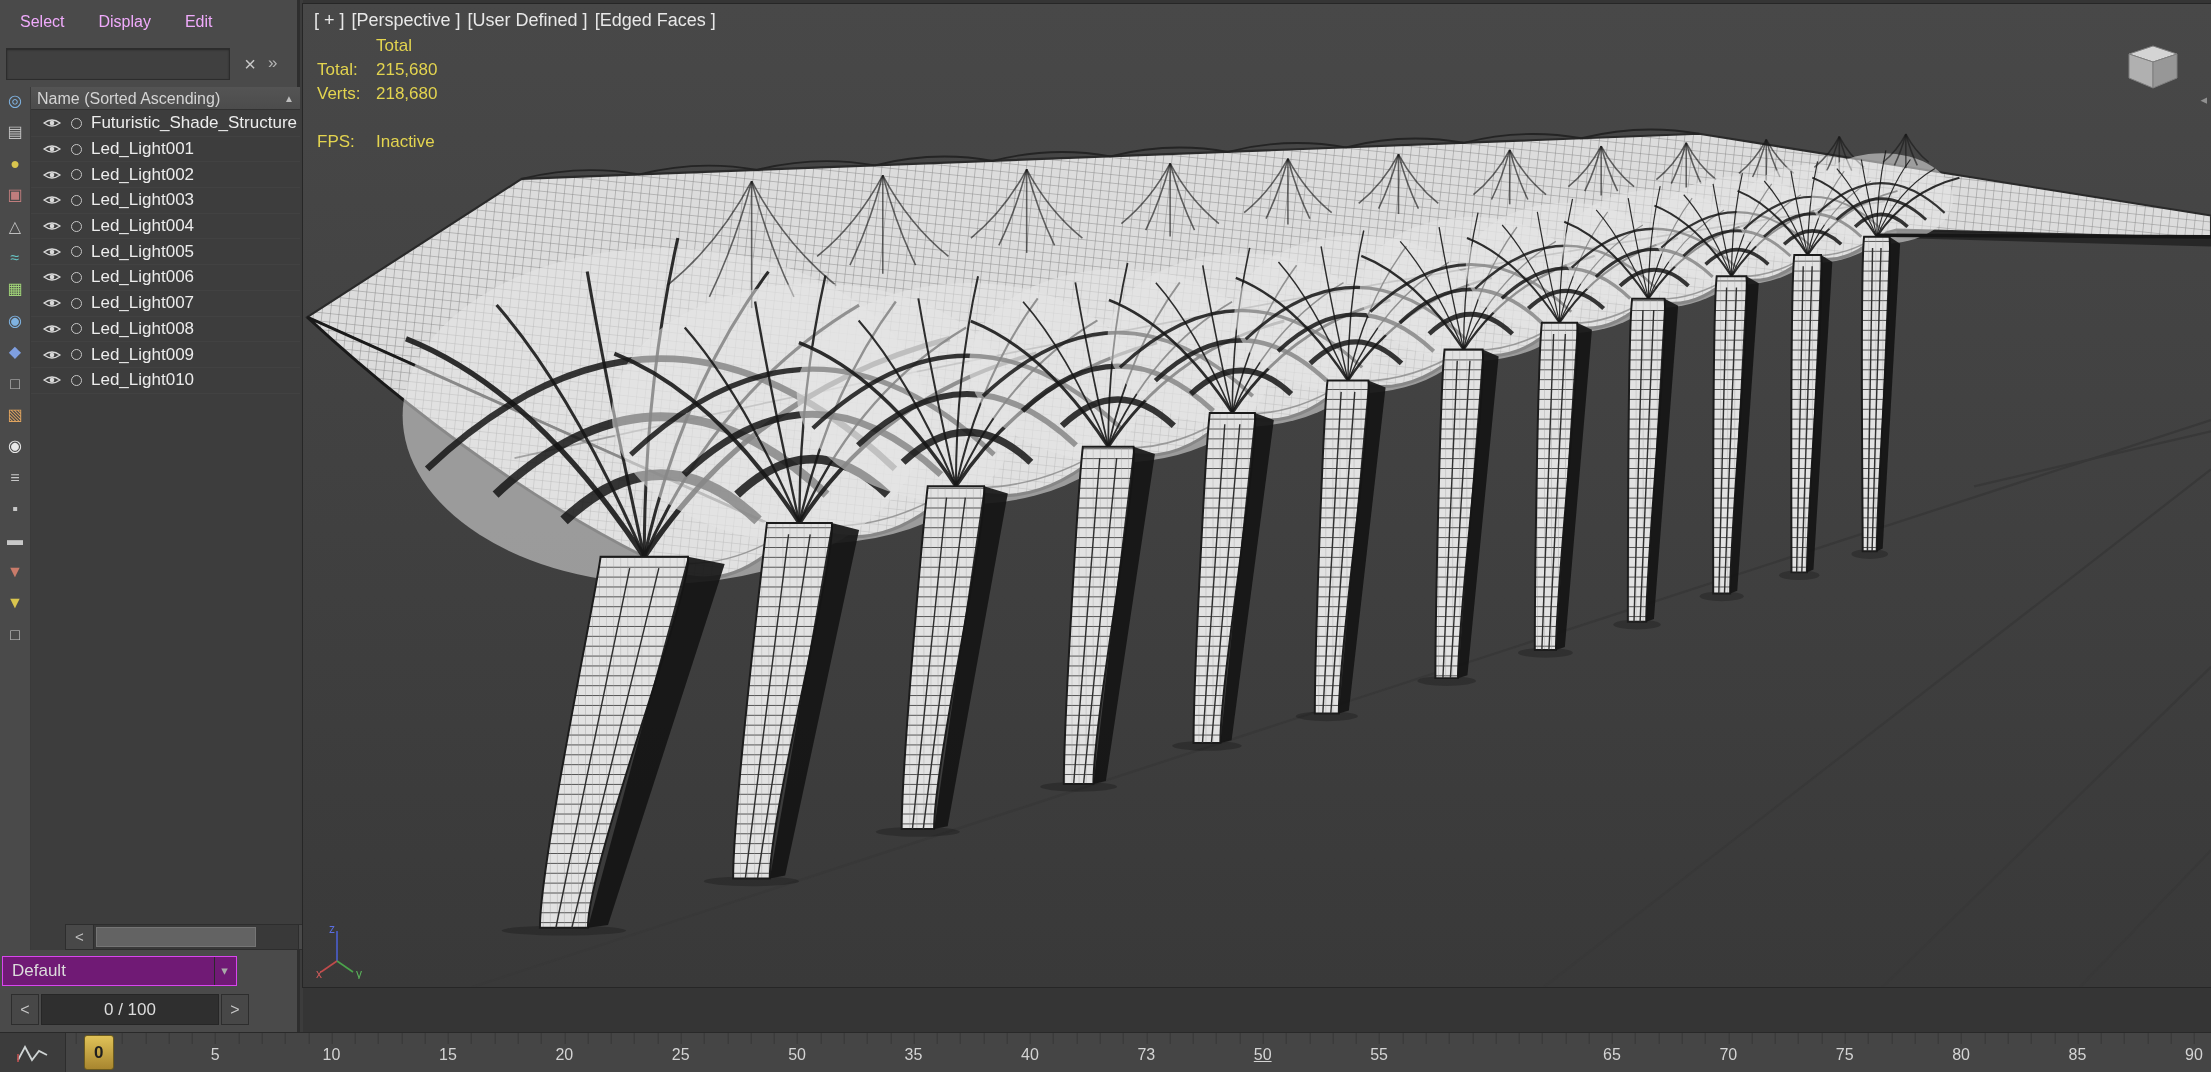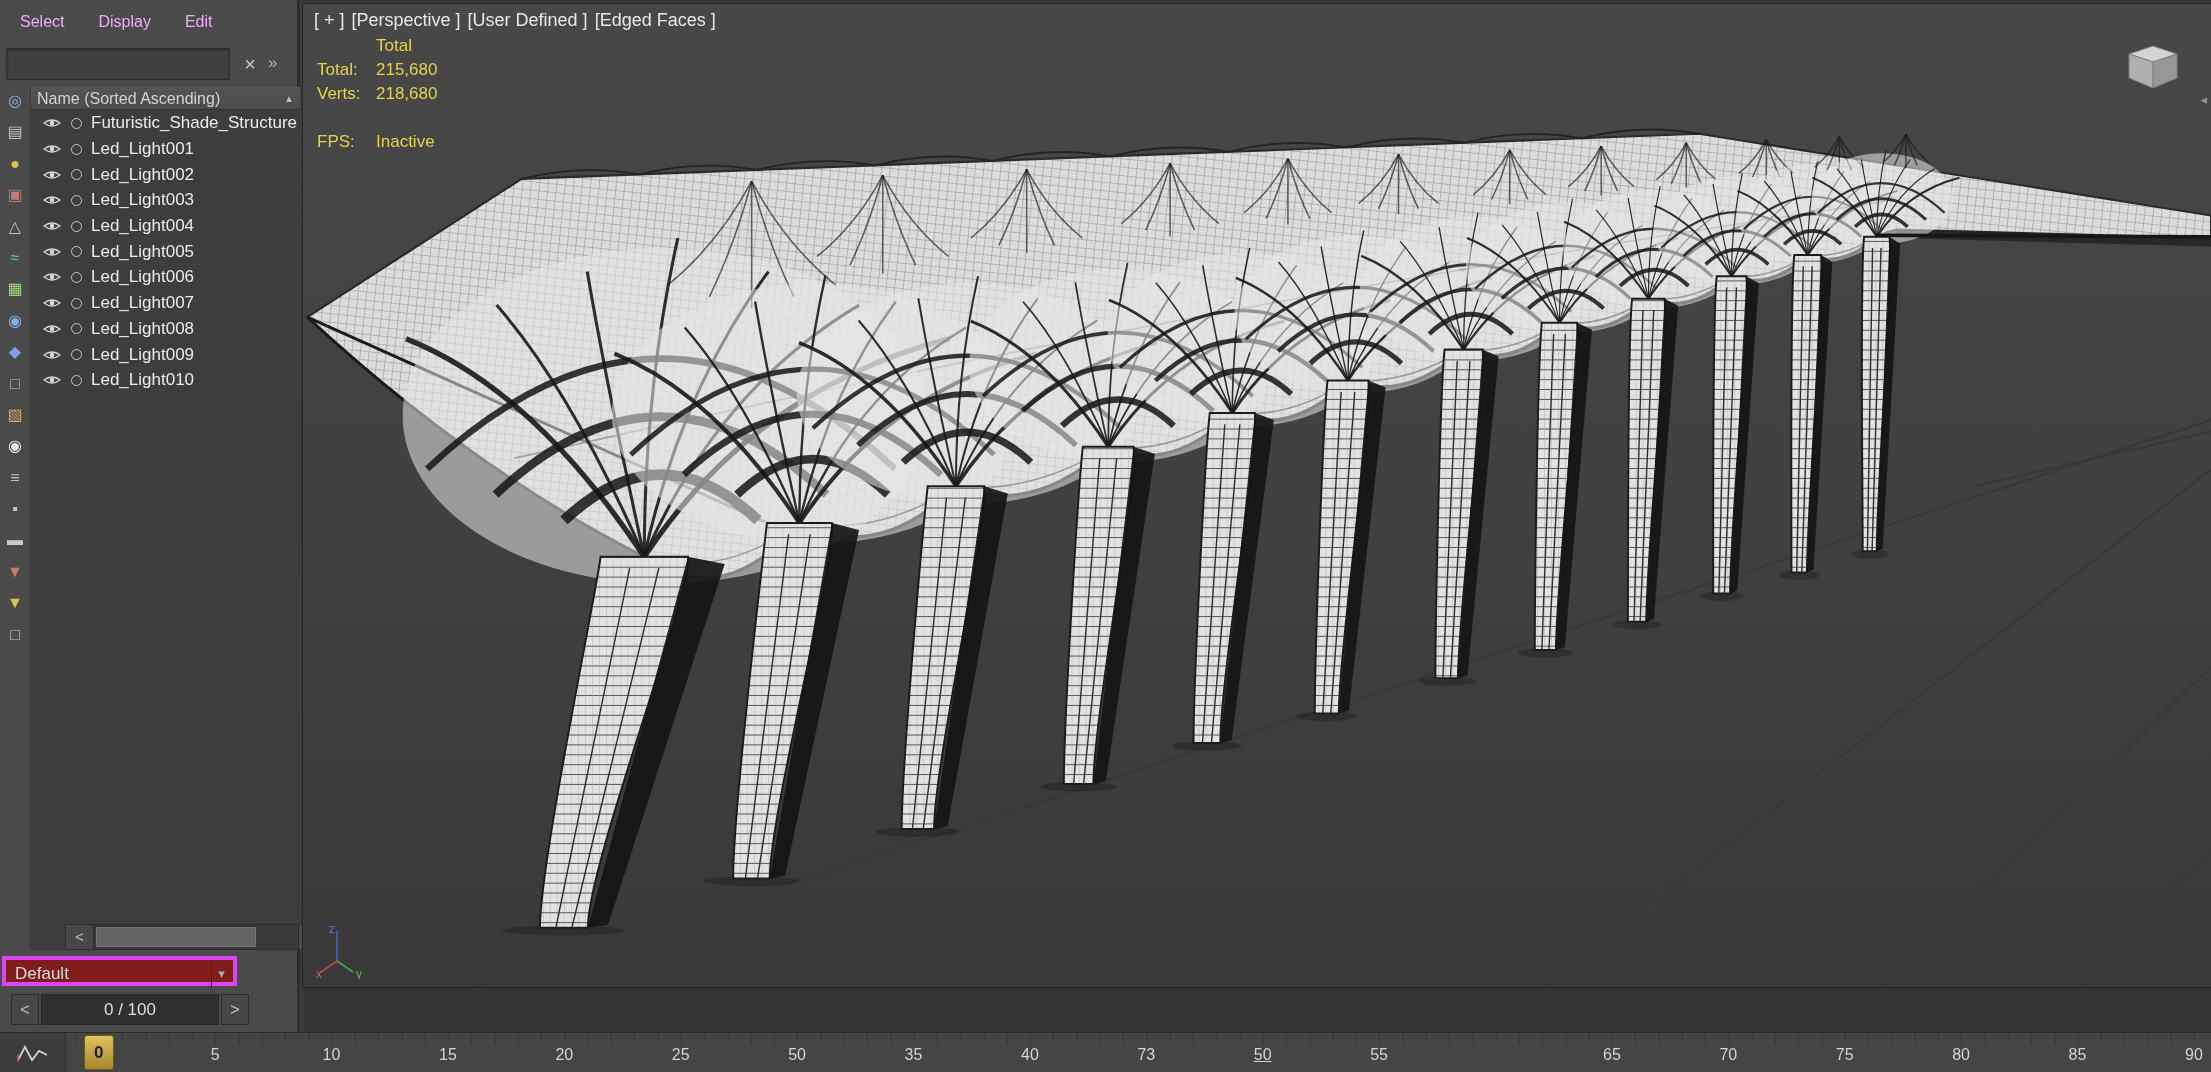--- a/index.html
+++ b/index.html
@@ -26,21 +26,21 @@
   .row .eye{margin-left:12px;width:18px;display:flex;align-items:center;}
   .row .dot{margin-left:10px;width:11px;height:11px;border:1.6px solid #c6c6c6;border-radius:50%;}
   .row .label{margin-left:9px;font-size:17px;color:#ececec;white-space:nowrap;}
 
   #h-scrollbar{position:absolute;left:34px;top:837px;width:262px;height:26px;background:#393939;border:1px solid #2d2d2d;display:flex;}
   .scroll-btn{width:28px;height:100%;background:#484848;border-right:1px solid #2d2d2d;color:#c2c2c2;font-size:15px;line-height:24px;text-align:center;}
   .scroll-btn.right{border-left:1px solid #2d2d2d;border-right:none;}
   #scroll-track{flex:1;position:relative;}
   #scroll-thumb{position:absolute;left:2px;top:2px;width:160px;height:20px;background:#636363;border:1px solid #757575;}
 
-  #preset-dropdown{position:absolute;left:2px;top:956px;width:235px;height:30px;background:#7f1d1d;border:4px solid #d946ef;color:#dcdcdc;font-size:17px;line-height:28px;padding-left:9px;}
+  #preset-dropdown{position:absolute;left:2px;top:956px;width:235px;height:30px;background:#701a75;border:1px solid #d946ef;color:#dcdcdc;font-size:17px;line-height:28px;padding-left:9px;}
   #preset-arrow{position:absolute;right:2px;top:0;width:20px;height:28px;color:#a9a9a9;font-size:13px;line-height:28px;text-align:center;border-left:1px solid #2a2a2a;}
   #frame-spinner{position:absolute;left:0;top:994px;width:300px;height:31px;}
   .spin-btn{position:absolute;top:0;width:28px;height:31px;background:#474747;border:1px solid #2d2d2d;color:#c8c8c8;font-size:16px;line-height:29px;text-align:center;}
   #spin-field{position:absolute;left:41px;top:0;width:178px;height:31px;background:#2f2f2f;border:1px solid #262626;color:#dddddd;font-size:17px;line-height:29px;text-align:center;}
 
   
   #viewport-shell{position:absolute;left:303px;top:0;width:1908px;height:1032px;background:#353535;}
   #viewport{position:absolute;left:0;top:4px;width:1908px;height:983px;background:linear-gradient(#484848,#393939);outline:1px solid #262626;overflow:hidden;}
   #scene{position:absolute;left:0;top:0;width:100%;height:100%;}
   #vp-label{position:absolute;left:11px;top:6px;display:flex;gap:7px;font-size:18px;color:#e8e8e8;}

